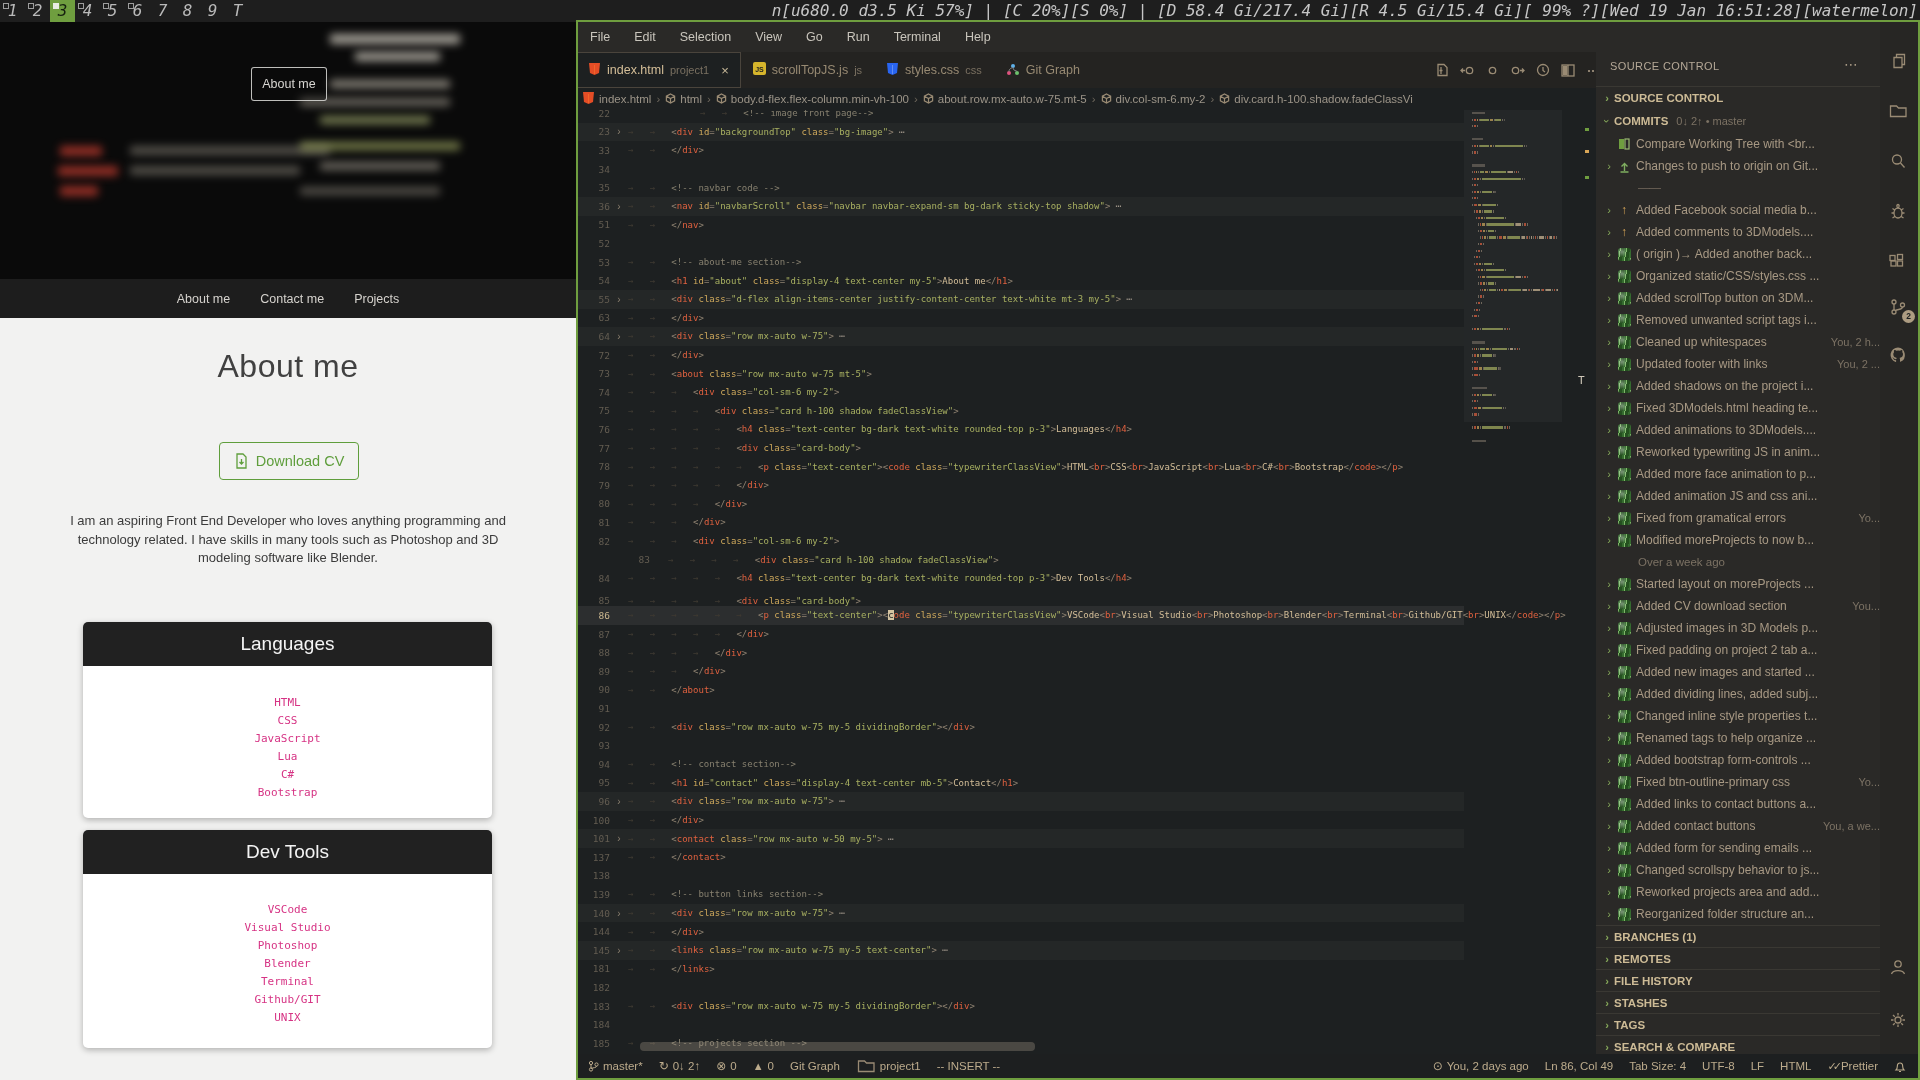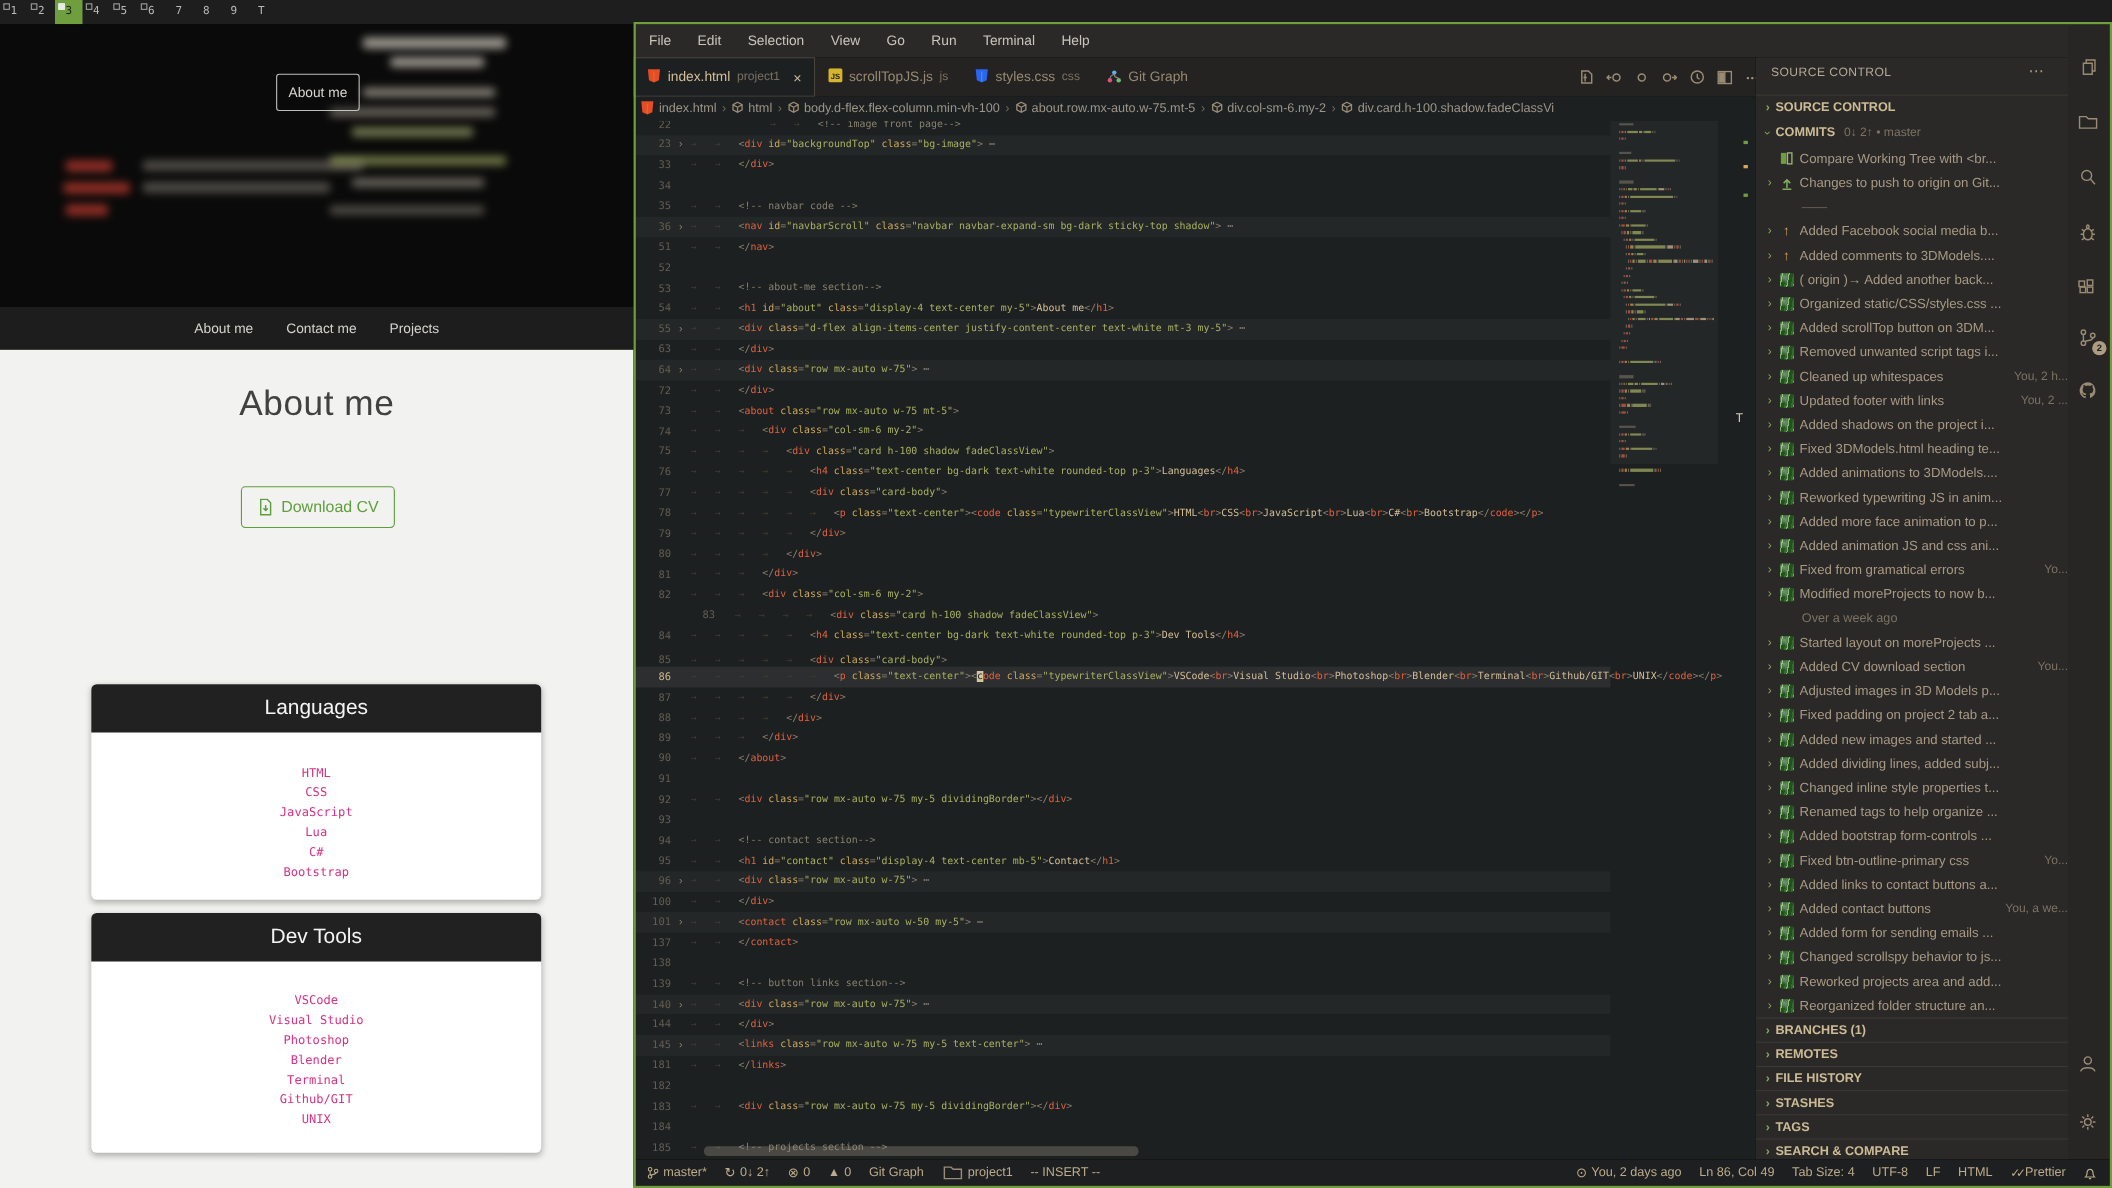--- a/index.html
+++ b/index.html
@@ -2,21 +2,21 @@
 <html><head>
 <meta charset="utf-8">
 <style>
   html,body{margin:0;padding:0;background:#000;}
   body{width:1920px;height:1080px;position:relative;overflow:hidden;
        font-family:"Liberation Sans","DejaVu Sans",sans-serif;
        -webkit-font-smoothing:antialiased;}
   .abs{position:absolute;}
   
   #topbar{left:0;top:0;width:1920px;height:22px;background:#1e1e1e;
-          font-family:"DejaVu Sans Mono",monospace;font-size:10px;color:#b9b9b9;}
+          font-family:"DejaVu Sans Mono",monospace;font-size:16px;color:#b9b9b9;font-style:italic;}
   .tag{position:relative;display:inline-block;width:25px;height:22px;line-height:22px;text-align:center;}
   .tag.sel{background:#6f9e3f;color:#15200f;}
   .tag .ind{position:absolute;left:3px;top:3px;width:4px;height:4px;border:1px solid #9d9d9d;}
   .tag .ind.fill{background:#e8ede2;border-color:#e8ede2;}
   #tb-title{left:252px;top:0;width:752px;height:22px;background:#6f9e3f;color:#15200f;
             line-height:22px;padding-left:12px;box-sizing:border-box;overflow:hidden;}
   #tb-status{right:2px;top:0;height:22px;line-height:22px;color:#c6c6c6;white-space:nowrap;}
   
   #hero{left:0;top:22px;width:576px;height:257px;background:#0a0a0a;overflow:hidden;}
   .blur{position:absolute;filter:blur(4px);opacity:.75;border-radius:2px;}
@@ -108,20 +108,21 @@
   .sb-ic{font-size:11px;display:flex;align-items:center;}
   
   #winborder{left:576px;top:20px;width:1344px;height:1060px;box-sizing:border-box;
              border:2px solid #6f9e3f;pointer-events:none;z-index:9;}
 </style>
 </head>
 <body>
 
 <div id="topbar" class="abs">
   <span id="tb-tags"><span class="tag"><span class="ind"></span>1</span><span class="tag"><span class="ind"></span>2</span><span class="tag sel"><span class="ind fill"></span>3</span><span class="tag"><span class="ind"></span>4</span><span class="tag"><span class="ind"></span>5</span><span class="tag"><span class="ind"></span>6</span><span class="tag">7</span><span class="tag">8</span><span class="tag">9</span><span class="tag">T</span></span>
+  <div id="tb-status" class="abs">n[u680.0  d3.5 Ki 57%] | [C  20%][S  0%] | [D 58.4 Gi/217.4 Gi][R 4.5 Gi/15.4 Gi][ 99%  ?][Wed 19 Jan 16:51:28][watermelon]</div>
 </div>
 
 <div id="hero" class="abs">
   <div class="blur" style="left:330px;top:12px;width:130px;height:10px;background:#cfcabf"></div>
   <div class="blur" style="left:355px;top:30px;width:85px;height:9px;background:#cfcabf"></div>
   <div class="blur" style="left:330px;top:58px;width:120px;height:8px;background:#b1ab9e"></div>
   <div class="blur" style="left:300px;top:76px;width:150px;height:8px;background:#8a857a"></div>
   <div class="blur" style="left:320px;top:94px;width:110px;height:8px;background:#9aa36a"></div>
   <div class="blur" style="left:60px;top:124px;width:42px;height:10px;background:#c03a2e"></div>
   <div class="blur" style="left:58px;top:144px;width:60px;height:10px;background:#c03a2e"></div>
@@ -140,20 +141,25 @@
   </div>
 <div id="page" class="abs">
   <div id="pg-h1" class="abs">About me</div>
   <div id="dl-btn" class="abs">
     <svg width="15" height="16" viewBox="0 0 15 16">
         <path d="M3 1h6l3 3v11H3z" fill="none" stroke="#5f9e3c" stroke-width="1.3"></path>
         <path d="M7.5 6v5M5.5 9l2 2 2-2" fill="none" stroke="#5f9e3c" stroke-width="1.3"></path>
       </svg>
     <span>Download CV</span>
   </div>
+  <div id="intro" class="abs">
+      <div>I am an aspiring Front End Developer who loves anything programming and</div>
+      <div>technology related. I have skills in many tools such as Photoshop and 3D</div>
+      <div>modeling software like Blender.</div>
+    </div>
   <div class="card" style="top:304px;">
     <div class="chdr">Languages</div>
     <div class="cbody" style="height:152px;padding-top:28px;box-sizing:border-box;">
         <div>HTML</div>
         <div>CSS</div>
         <div>JavaScript</div>
         <div>Lua</div>
         <div>C#</div>
         <div>Bootstrap</div>
       </div>

